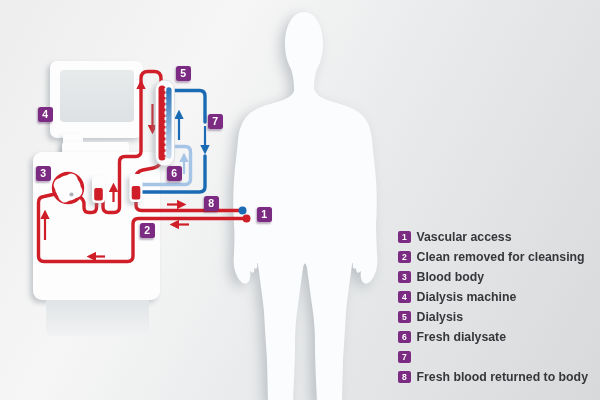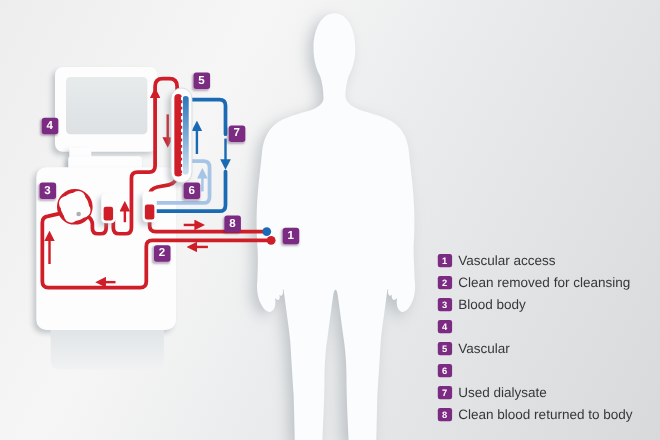--- a/index.html
+++ b/index.html
@@ -33,21 +33,21 @@
   }
 
   
   #legend{position:absolute;left:398px;top:227px;}
   .legend-row{display:flex;align-items:center;height:20px;}
   .legend-num{
     width:12.5px;height:12.5px;border-radius:2px;flex:0 0 auto;
     background:var(--marker-purple,#7c2b83);color:#fff;
     font-size:8.5px;font-weight:bold;line-height:13px;text-align:center;
   }
-  .legend-label{margin-left:6px;font-size:12.3px;color:#37373b;white-space:nowrap;}
+  .legend-label{margin-left:6px;font-size:12.3px;color:#37373b;white-space:nowrap;font-weight:bold;}
 </style>
 </head>
 <body>
 
 <div id="stage">
 
   <svg id="diagram-svg" width="600" height="400" viewBox="0 0 600 400">
     <defs>
       <marker id="ah-red" viewBox="0 0 10 10" refX="6.5" refY="5" markerWidth="4.4" markerHeight="4.4" orient="auto">
         <path d="M0,0 L10,5 L0,10 z" fill="#cf1e28"></path>
@@ -184,30 +184,31 @@
     <div class="legend-row">
       <span class="legend-num">2</span>
       <span class="legend-label">Clean removed for cleansing</span>
     </div>
     <div class="legend-row">
       <span class="legend-num">3</span>
       <span class="legend-label">Blood body</span>
     </div>
     <div class="legend-row">
       <span class="legend-num">4</span>
+      <span class="legend-label">Dialysis machine</span>
     </div>
     <div class="legend-row">
       <span class="legend-num">5</span>
-      <span class="legend-label">Vascular</span>
+      <span class="legend-label">Dialysis</span>
     </div>
     <div class="legend-row">
       <span class="legend-num">6</span>
+      <span class="legend-label">Fresh dialysate</span>
     </div>
     <div class="legend-row">
       <span class="legend-num">7</span>
-      <span class="legend-label">Used dialysate</span>
     </div>
     <div class="legend-row">
       <span class="legend-num">8</span>
-      <span class="legend-label">Clean blood returned to body</span>
+      <span class="legend-label">Fresh blood returned to body</span>
     </div>
   </div>
 </div>
 
 </body></html>

